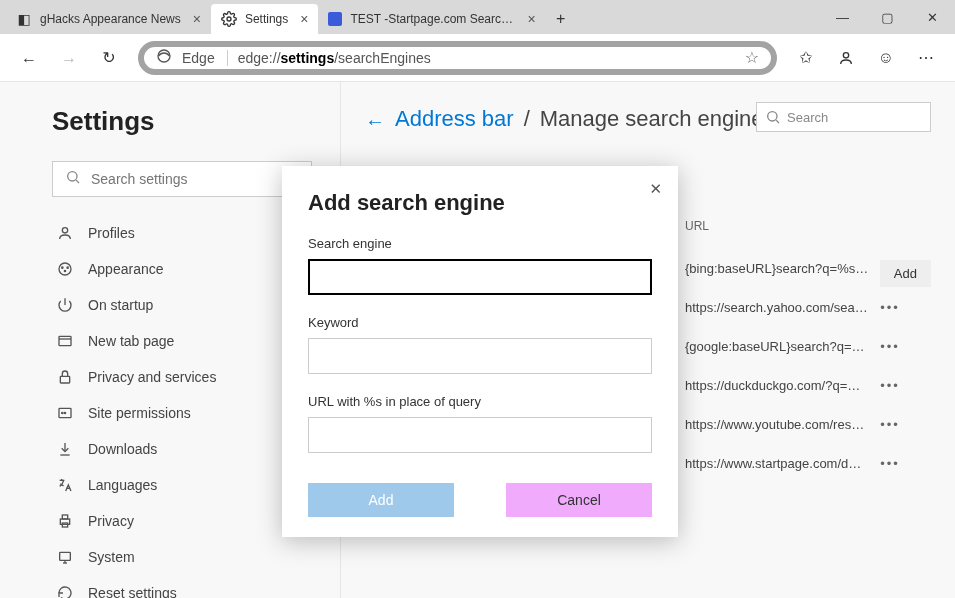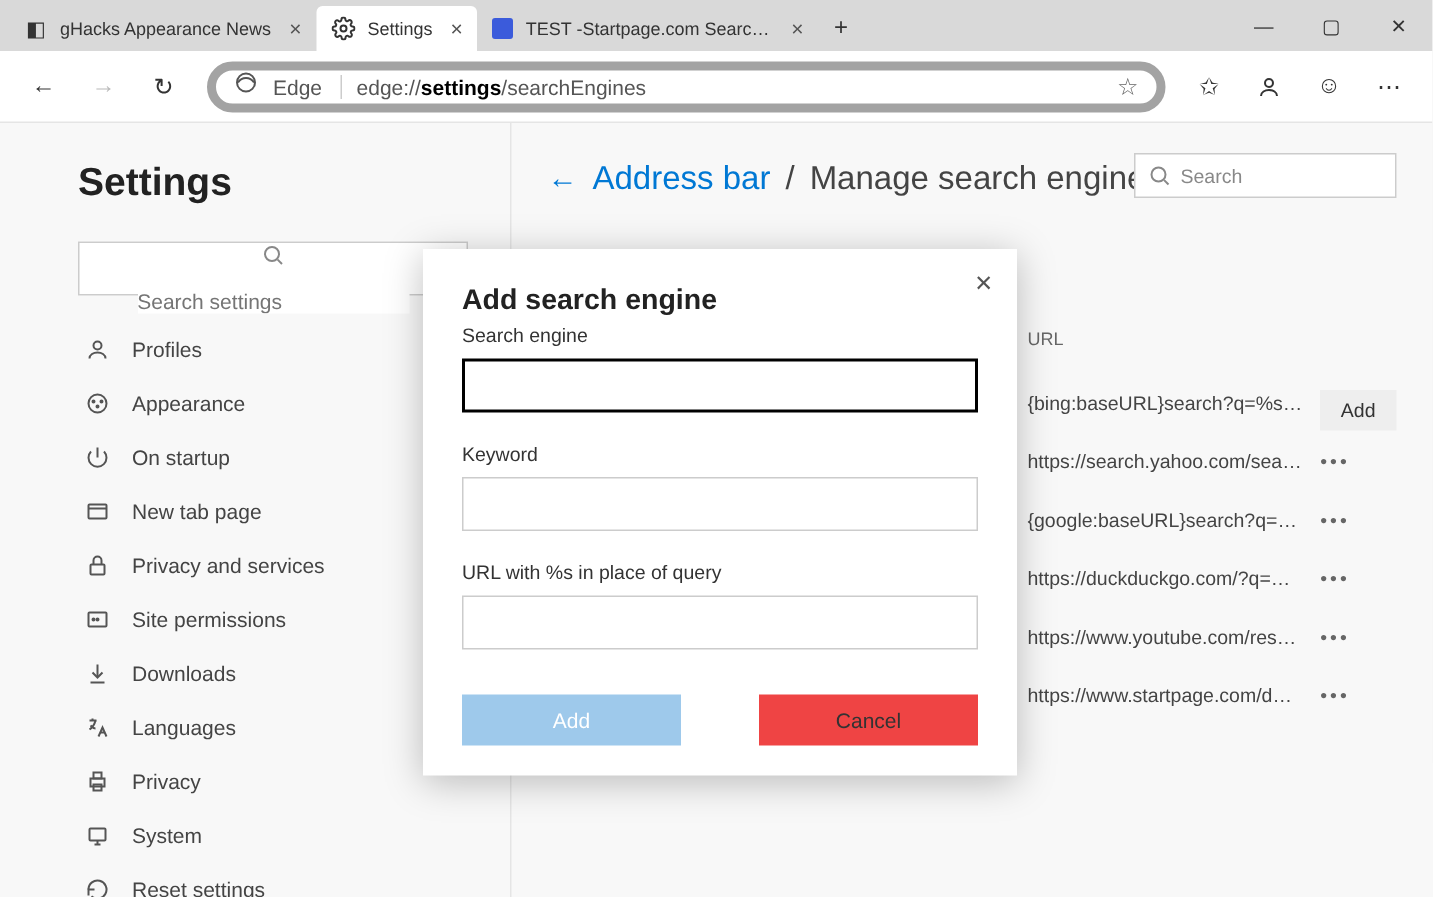--- a/index.html
+++ b/index.html
@@ -25,21 +25,21 @@
 .addr-prefix { font-size: 14px; color: #555; border-right: 1px solid #ccc; padding-right: 12px; }
 .addr-url { font-size: 14px; color: #555; }
 .addr-url b { color: #000; font-weight: 600; }
 .addr-star { margin-left: auto; color: #666; font-size: 16px; }
 .right-tools { display: flex; gap: 2px; }
 
 
 .content { display: flex; height: calc(598px - 34px - 48px); background: #f8f8f8; }
 .sidebar { width: 340px; padding: 24px 28px 24px 52px; }
 .sidebar h1 { font-size: 26px; font-weight: 600; color: #222; margin-bottom: 24px; }
-.search-settings { width: 100%; height: 36px; border: 1px solid #ccc; background: #fff; display: flex; align-items: center; padding: 0 12px; gap: 10px; margin-bottom: 18px; flex-direction: column; }
+.search-settings { width: 100%; height: 36px; border: 1px solid #ccc; background: #fff; display: flex; align-items: center; padding: 0 12px; gap: 10px; margin-bottom: 18px; }
 .search-settings input { border: none; outline: none; font-size: 14px; color: #666; flex: 1; }
 .nav { list-style: none; }
 .nav li { display: flex; align-items: center; gap: 14px; padding: 9px 4px; font-size: 14px; color: #444; cursor: pointer; }
 .nav li .nav-icon { width: 18px; height: 18px; display: flex; align-items: center; justify-content: center; color: #555; }
 
 .main { flex: 1; padding: 24px 24px; position: relative; border-left: 1px solid #e5e5e5; }
 .breadcrumb { display: flex; align-items: center; gap: 10px; font-size: 22px; margin-bottom: 6px; }
 .breadcrumb .back { color: #0078d4; font-size: 20px; }
 .breadcrumb .link { color: #0078d4; }
 .breadcrumb .sep { color: #444; }
@@ -48,28 +48,28 @@
 .add-btn { position: absolute; top: 178px; right: 24px; background: #eee; border: none; padding: 6px 14px; font-size: 13px; color: #333; cursor: pointer; }
 .desc-text { font-size: 13px; color: #666; margin-top: 56px; }
 .col-header { font-size: 12px; color: #666; margin-top: 16px; }
 .engine-list { margin-top: 16px; }
 .engine-row { display: flex; align-items: center; padding: 12px 0; font-size: 13px; color: #444; }
 .engine-url { flex: 1; white-space: nowrap; overflow: hidden; text-overflow: ellipsis; max-width: 190px; }
 .engine-more { width: 30px; text-align: center; color: #666; letter-spacing: 2px; }
 .lang-row { display: flex; align-items: center; gap: 12px; font-size: 13px; color: #555; padding-left: 50px; margin-top: -8px; }
 .dialog { position: absolute; left: 282px; top: 166px; width: 396px; background: #fff; box-shadow: 0 4px 24px rgba(0,0,0,0.25); padding: 24px 26px 20px 26px; }
 .dialog-close { position: absolute; top: 14px; right: 16px; font-size: 15px; color: #555; cursor: pointer; }
-.dialog h2 { font-size: 19px; font-weight: 600; color: #222; margin-bottom: 4px; }
+.dialog h2 { font-size: 22px; font-weight: 600; color: #222; margin-bottom: 20px; }
 .dlg-label { font-size: 13px; color: #333; margin-bottom: 8px; }
 .dlg-input { width: 100%; height: 36px; border: 1px solid #ccc; margin-bottom: 20px; padding: 0 8px; font-size: 13px; outline: none; }
 .dlg-input.focused { border: 2px solid #000; }
 .dlg-buttons { display: flex; gap: 12px; margin-top: 10px; }
 .dlg-buttons button { flex: 1; height: 34px; border: none; font-size: 14px; cursor: pointer; }
 .btn-add { background: #9ec9eb; color: #fff; border: 1px dashed #5a9bd4; }
-.btn-cancel { background: #ef4444; color: #333; margin-left: 40px; }
+.btn-cancel { background: #f0abfc; color: #333; margin-left: 40px; }
 
 svg { width: 16px; height: 16px; }
 </style>
 </head>
 <body>
 
 <div class="titlebar">
   <div class="tabs">
     <div class="tab">
       <span class="favicon">◧</span>

